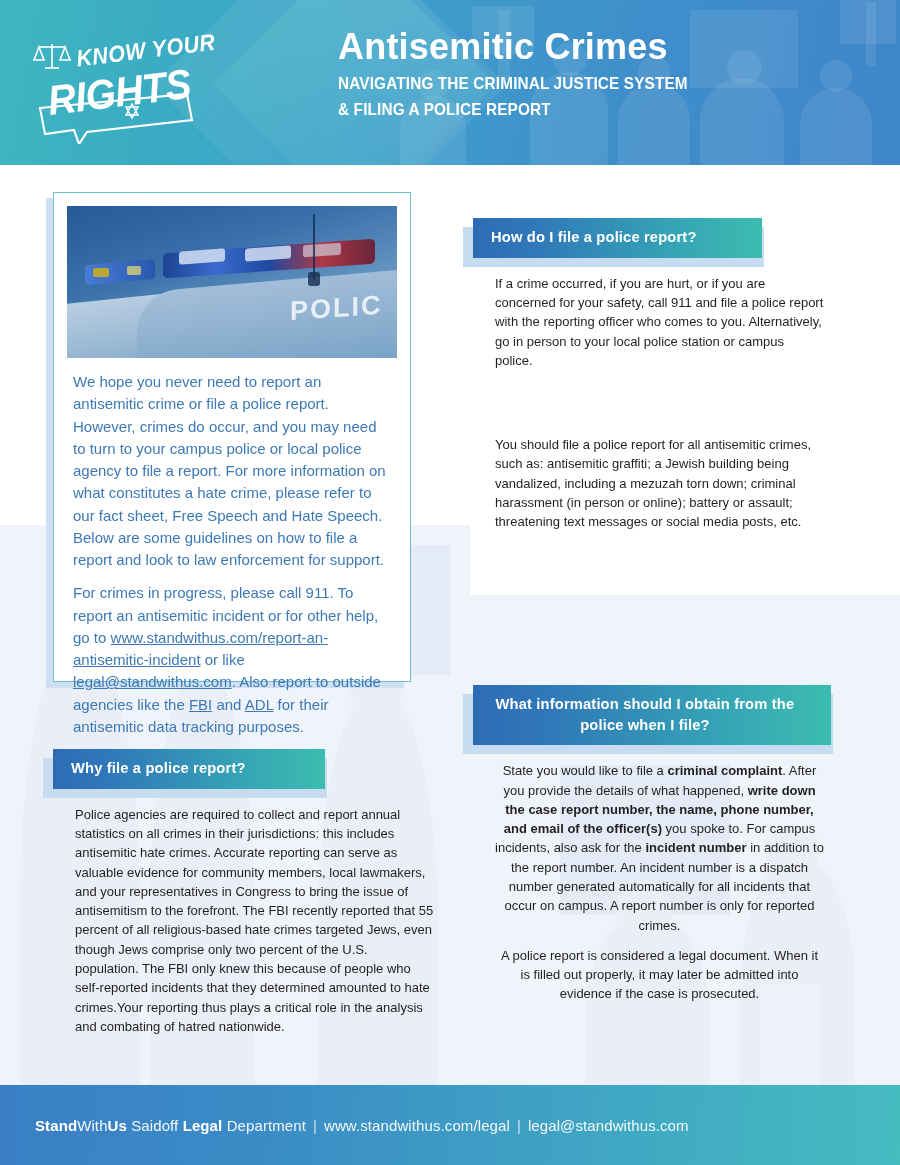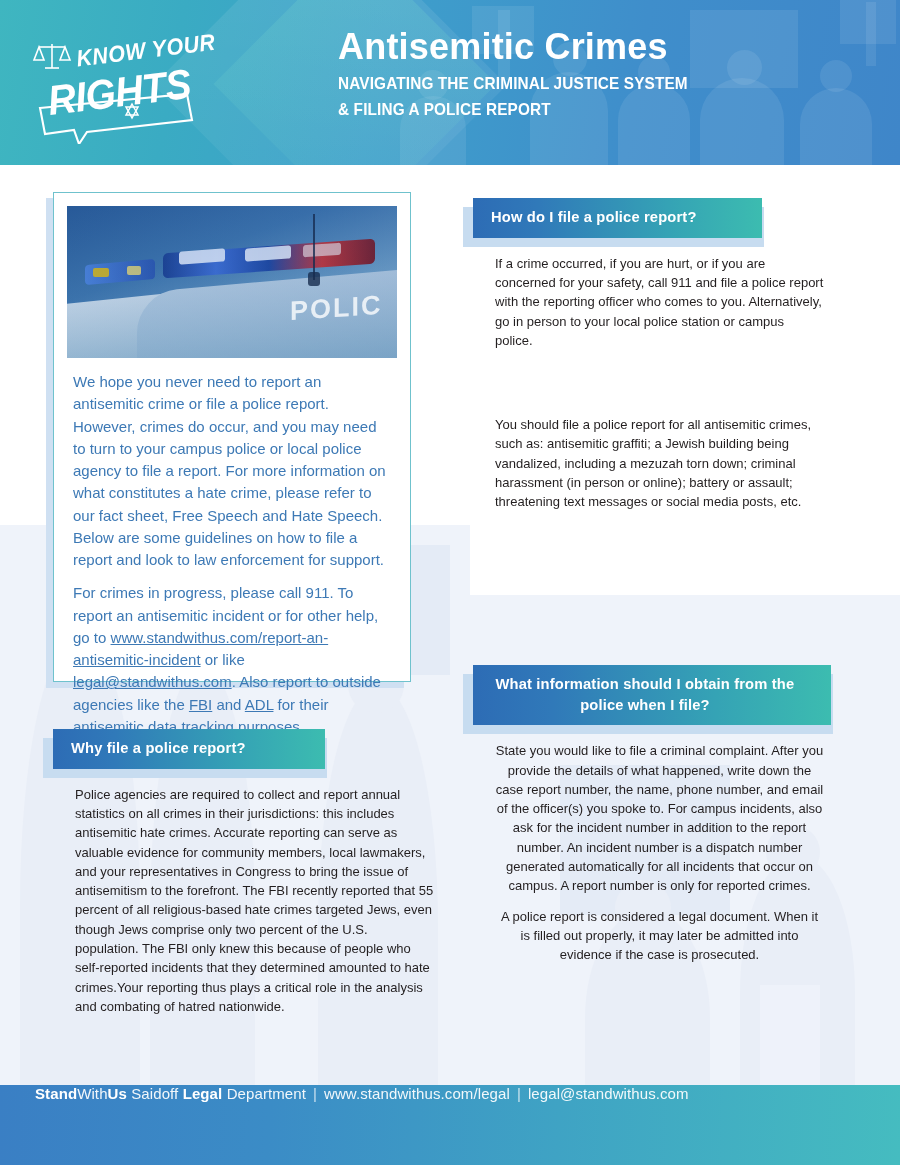--- a/index.html
+++ b/index.html
@@ -78,43 +78,43 @@
     font-size:27px; font-weight:bold; letter-spacing:2px; transform:skewY(-4deg);
     font-family:"Liberation Sans", sans-serif;
   }
   .intro-body{ padding:13px 6px 0 6px; }
   .intro-body p{
     color:#3d79b5; font-size:15px; line-height:1.485; margin-bottom:11px;
   }
   .intro-body a, .intro-body .lnk{ color:#3d79b5; text-decoration:underline; }
 
   
-  .sec{ position:absolute; }
+  .sec{ position:absolute;margin-top:20px; }
   .sec-head-wrap{ position:relative; }
   .sec-head-shadow{
     position:absolute; left:-10px; top:9px; height:100%; width:calc(100% + 12px);
     background:#c7dcf0;
   }
   .sec-head{
     position:relative; display:block;
     background:linear-gradient(90deg,#2d6cb5 0%,#3079b9 22%,#35a3b5 68%,#3cbcb0 100%);
     color:#ffffff; font-weight:bold; font-size:15.5px; line-height:1.33;
     padding:9px 16px 10px 18px; letter-spacing:.15px; z-index:2;
   }
   .sec-head span{ display:block; transform:scaleX(.95); transform-origin:left center; }
   .sec-body{ padding:16px 4px 0 22px; }
   .sec-body p{ color:#231f20; font-size:13px; line-height:1.485; margin-bottom:11px; }
   .sec-body p:last-child{ margin-bottom:0; }
-  .sec-body b{ font-weight:normal; }
+  .sec-body b{ font-weight:bold; }
 
   
   .footer{
     position:absolute; left:0; top:1085px; width:900px; height:80px; z-index:5;
     background:linear-gradient(92deg,#3a7fc4 0%,#3b8cc6 30%,#3fa3c4 62%,#45bcc0 100%);
-    display:flex; 
+    display:flex; align-items:center;
   }
   .footer-inner{
     padding-left:35px; color:#ffffff; font-size:15px; letter-spacing:.1px;
     white-space:nowrap;
   }
   .footer-inner b{ font-weight:bold; }
   .footer-inner .dim{ color:rgba(255,255,255,.93); }
   .footer-sep{ color:rgba(255,255,255,.72); padding:0 7px; }
 </style>
 </head>

